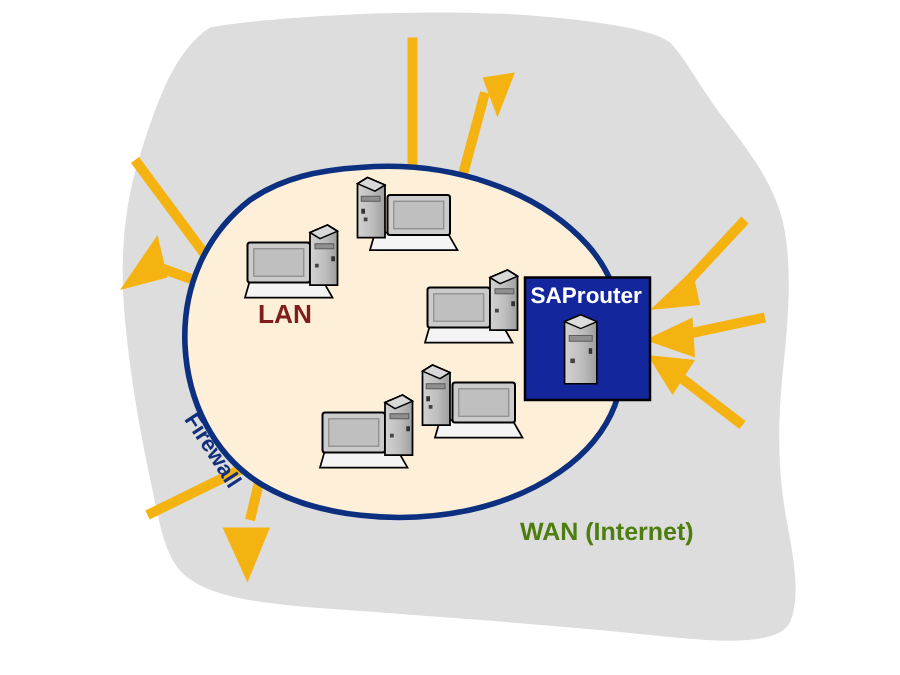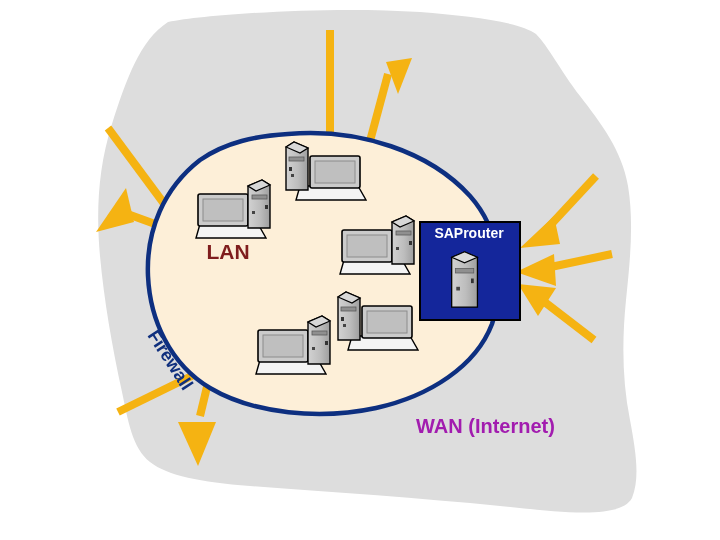--- a/index.html
+++ b/index.html
@@ -37,36 +37,36 @@
     top: 240px;
     width: 156px;
     text-align: center;
     font-size: 21px;
     color: #7f1d1d;
   }
   #wan-label {
     left: 416px;
     top: 415px;
     font-size: 20px;
-    color: #a21caf;
+    color: #4d7c0f;
   }
   #firewall-label {
     left: 152px;
     top: 322px;
     font-size: 18px;
     color: #10307E;
     transform: rotate(57deg);
     transform-origin: 0 50%;
   }
   #saprouter-label {
     left: 422px;
     top: 226px;
     width: 94px;
     text-align: center;
-    font-size: 14px;
+    font-size: 18px;
     color: #ffffff;
   }
 </style>
 </head>
 <body>
 
 <div id="stage">
 
   <svg id="scene" viewBox="0 0 720 540">
     <defs>

